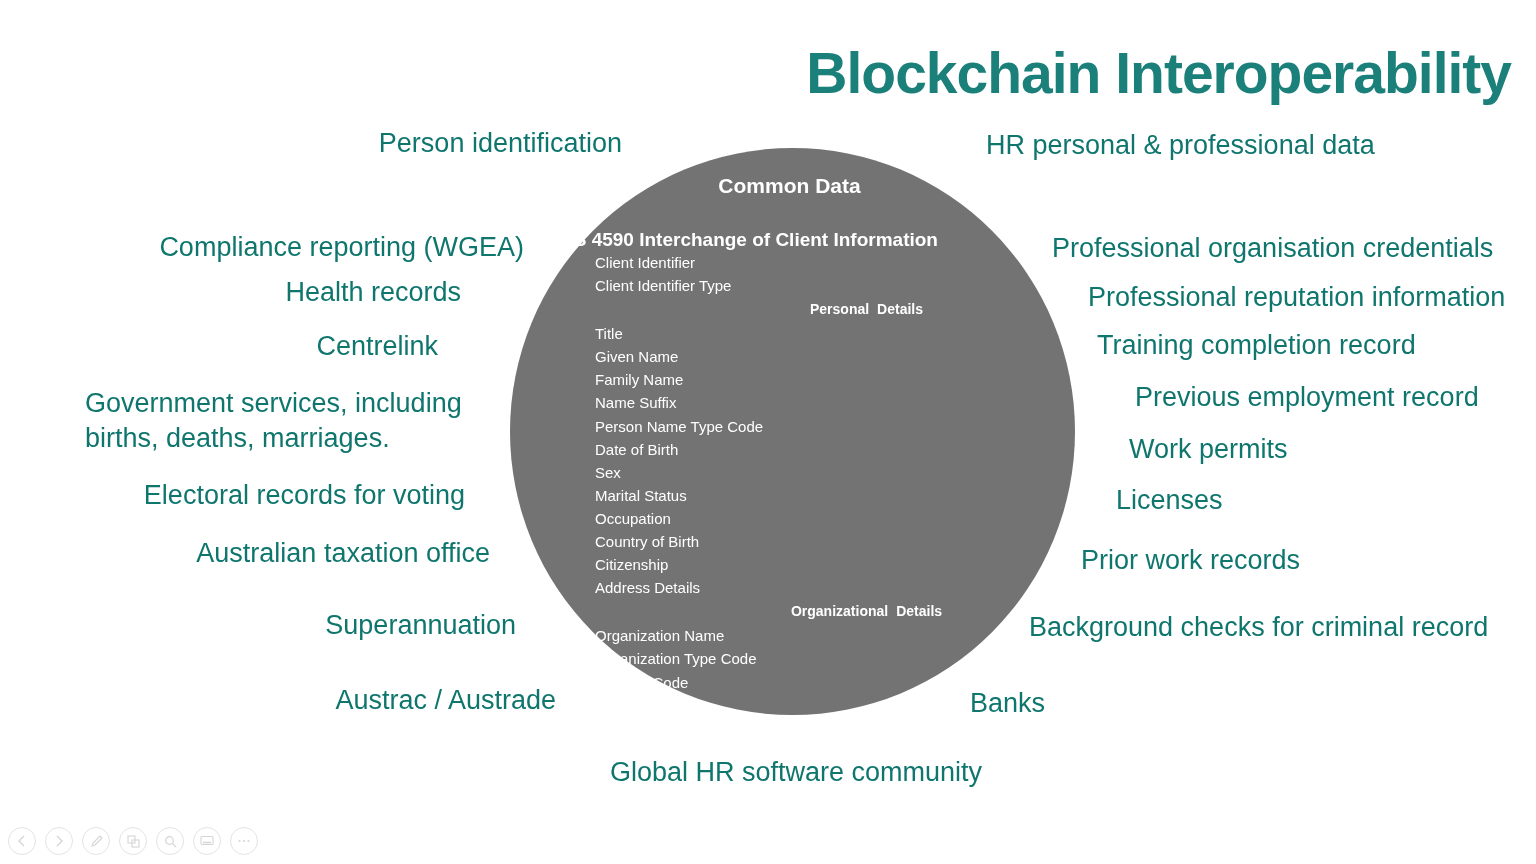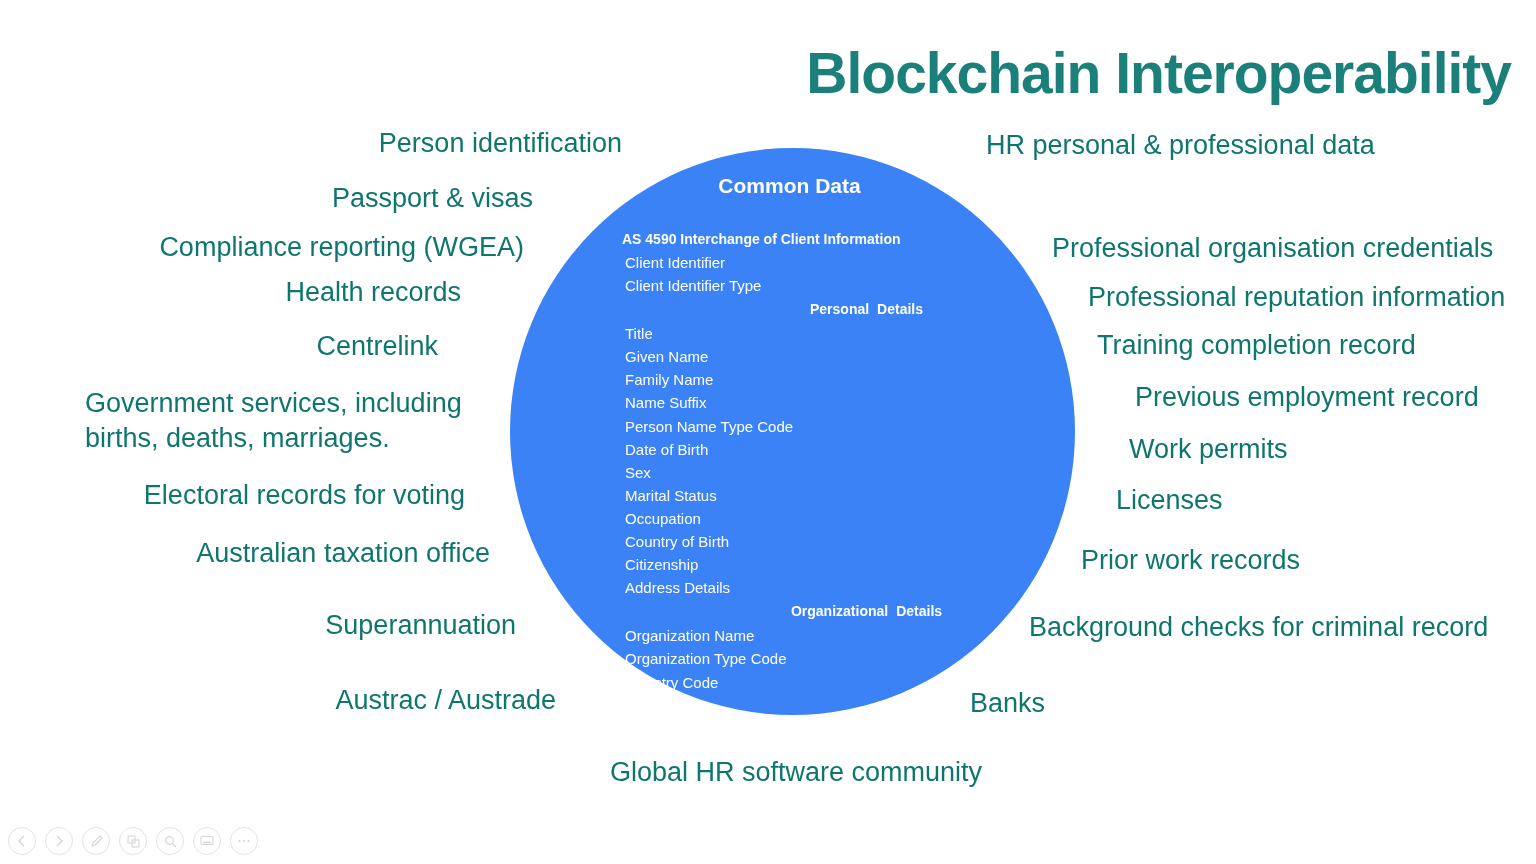--- a/index.html
+++ b/index.html
@@ -4,48 +4,47 @@
 <style>
   * { margin:0; padding:0; box-sizing:border-box; }
   html,body { width:1536px; height:864px; background:#ffffff; overflow:hidden;
               font-family:"Liberation Sans", sans-serif; }
   .slide { position:relative; width:1536px; height:864px; background:#ffffff; }
 
   .slide-title { position:absolute; top:40px; left:0; width:1511px; text-align:right;
                  font-size:57px; font-weight:bold; color:#1b7f7a; letter-spacing:-1px; }
 
   .circle { position:absolute; left:510px; top:148px; width:565px; height:567px;
-            background:#3b82f6; border-radius:50%; }
+            background:#737373; border-radius:50%; }
   .circle-content { position:absolute; top:23px; left:0; width:100%; color:#ffffff; }
   .cd-title   { text-align:center; font-size:21px; font-weight:bold; height:30px;
                 line-height:30px; padding-right:6px; }
   .cd-gap     { height:27px; }
-  .as-heading { margin-left:112px; font-size:14px; font-weight:bold; line-height:23px; }
-  .cd-item    { margin-left:115px; font-size:15px; line-height:23.1px; }
+  .as-heading { margin-left:50px; font-size:19px; font-weight:bold; line-height:23px; }
+  .cd-item    { margin-left:85px; font-size:15px; line-height:23.1px; }
   .cd-section { margin-left:148px; font-size:14px; font-weight:bold; line-height:25px;text-align:center; }
   .cd-section .wsp { display:inline-block; width:8px; }
 
   .lbl { position:absolute; font-size:27px; color:#0f766e; line-height:30px; white-space:nowrap; }
   .lbl.block { white-space:normal; line-height:35px; width:400px; }
 
   .toolbar { position:absolute; left:8px; top:827px; display:flex; gap:9px; }
   .tb-btn { width:28px; height:28px; border-radius:50%; border:1px solid #e3e3e3;
             background:transparent; display:flex; align-items:center; justify-content:center;
             color:#d5d5d5; cursor:pointer; padding:0; }
   .tb-btn svg { display:block; }
 </style>
 </head>
 <body>
 
 <div class="slide">
 
   <div class="slide-title">Blockchain Interoperability</div>
 
   <div class="lbl" style="right:914px;  top:128px;">Person identification</div>
-  <div class="lbl" style="right:1003px; top:183px;">Passport &amp; visas</div>
   <div class="lbl" style="right:1012px; top:232px;">Compliance reporting (WGEA)</div>
   <div class="lbl" style="right:1075px; top:277px;">Health records</div>
   <div class="lbl" style="right:1098px; top:331px;">Centrelink</div>
   <div class="lbl block" style="left:85px; top:386px;">Government services, including births, deaths, marriages.</div>
   <div class="lbl" style="right:1071px; top:480px;">Electoral records for voting</div>
   <div class="lbl" style="right:1046px; top:538px;">Australian taxation office</div>
   <div class="lbl" style="right:1020px; top:610px;">Superannuation</div>
   <div class="lbl" style="right:980px;  top:685px;">Austrac / Austrade</div>
 
   <div class="lbl" style="left:938px;  top:130px;margin-left:48px;">HR personal &amp; professional data</div>

